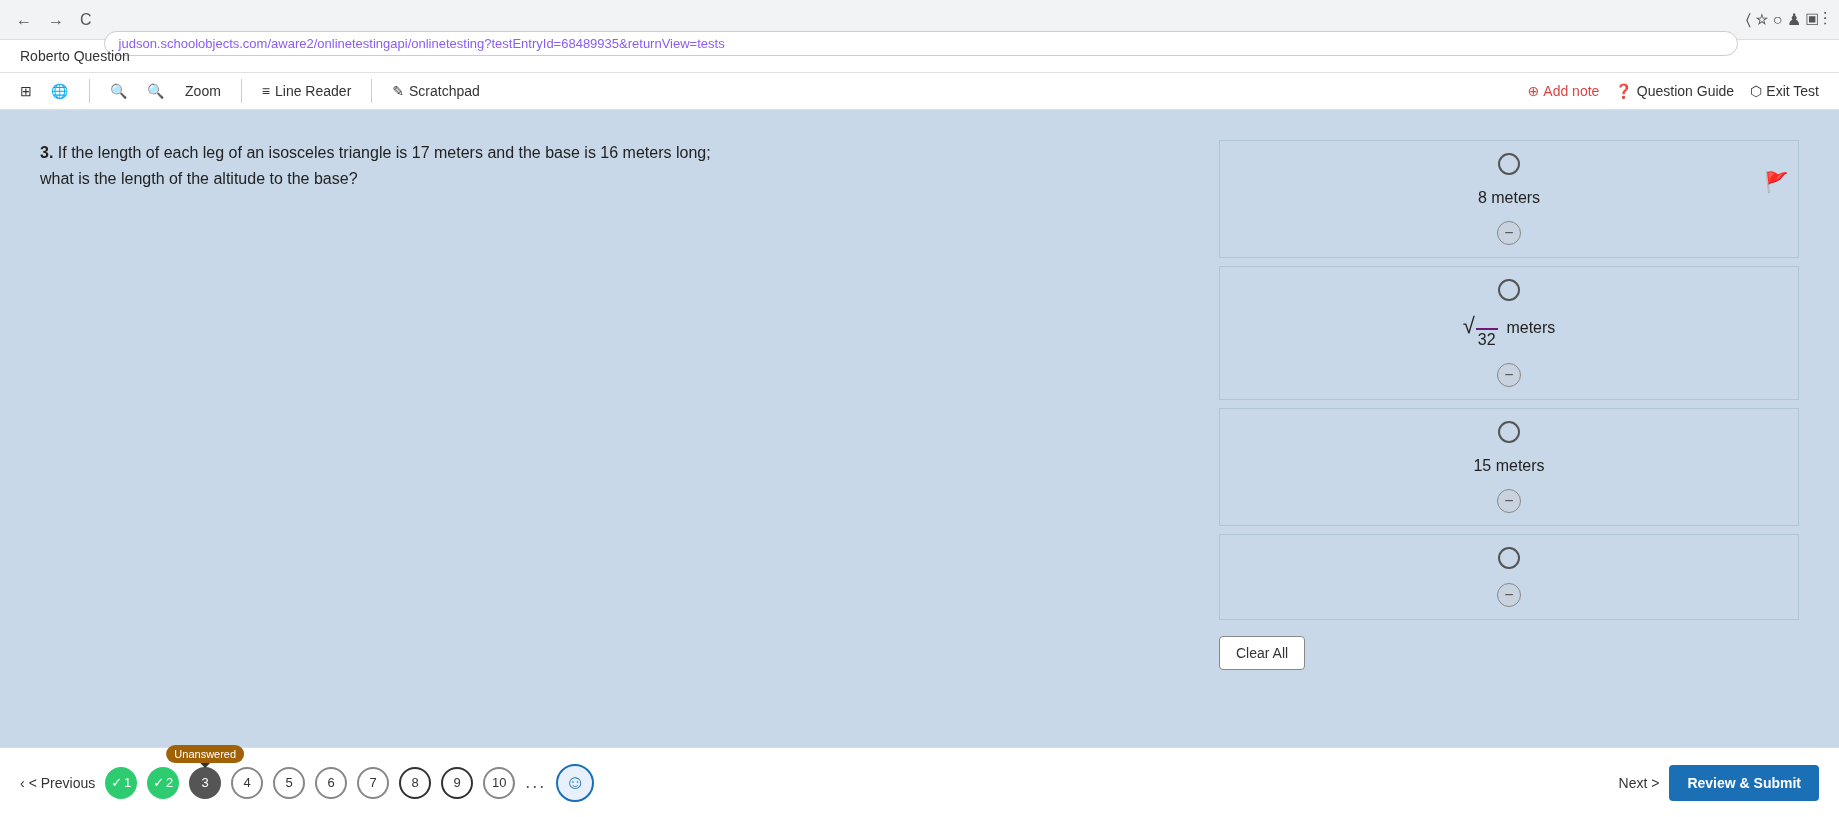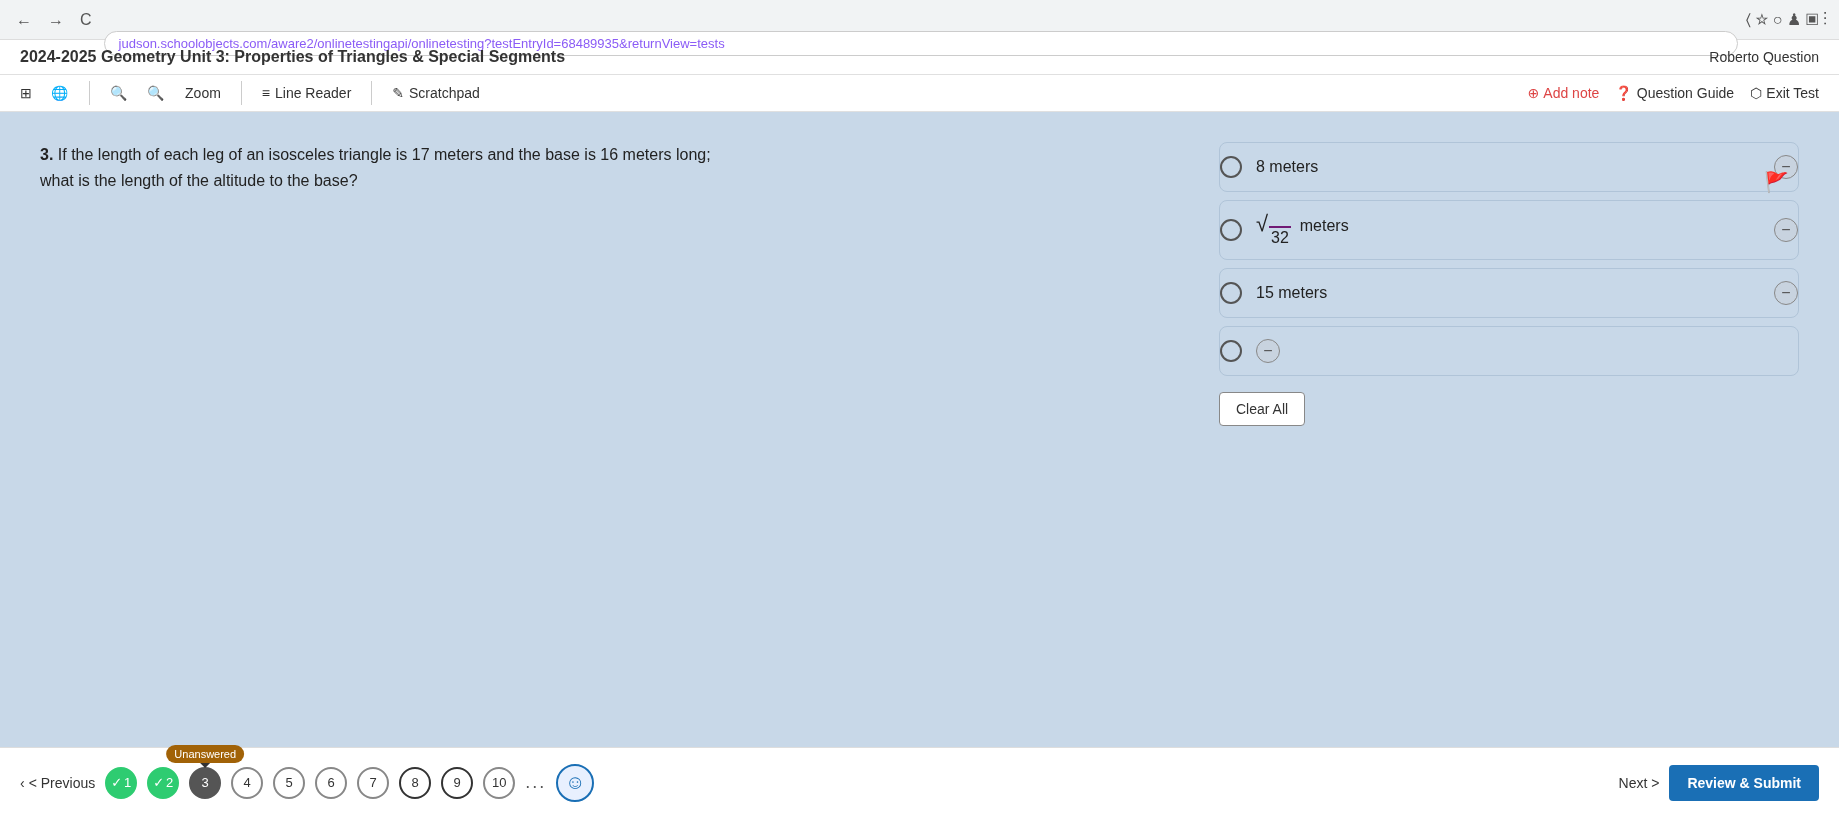--- a/index.html
+++ b/index.html
@@ -95,27 +95,28 @@
       width: 620px;
       padding: 10px 20px;
       display: flex;
       flex-direction: column;
       gap: 8px;
     }
 
     .answer-option {
       background: rgba(200, 216, 232, 0.6);
       border: 1px solid #b0c4d8;
-      border-radius: 8px;
+      border-radius: 0;
       padding: 12px 0;
       display: flex;
       align-items: center;
       gap: 14px;
       cursor: pointer;
       position: relative;
+      flex-direction: column;
     }
 
     .radio-circle {
       width: 22px; height: 22px;
       border: 2px solid #555;
       border-radius: 50%;
       flex-shrink: 0;
       cursor: pointer;
     }
 
@@ -276,21 +277,20 @@
   <button class="nav-btn">←</button>
   <button class="nav-btn">→</button>
   <button class="nav-btn">C</button>
   <div class="url-bar">judson.schoolobjects.com/aware2/onlinetestingapi/onlinetesting?testEntryId=68489935&amp;returnView=tests</div>
   <div class="browser-icons">
     〈 ☆ ○ ♟ ▣ ⋮
   </div>
 </div>
 
 <div class="app-header">
-  <span class="app-title">2024-2025 Geometry Unit 3: Properties of Triangles &amp; Special Segments</span>
   <span class="user-name">Roberto Question</span>
 </div>
 
 <div class="toolbar">
   <div class="toolbar-item">
     <span>⊞</span>
   </div>
   <div class="toolbar-item">
     <span>🌐</span>
   </div>

